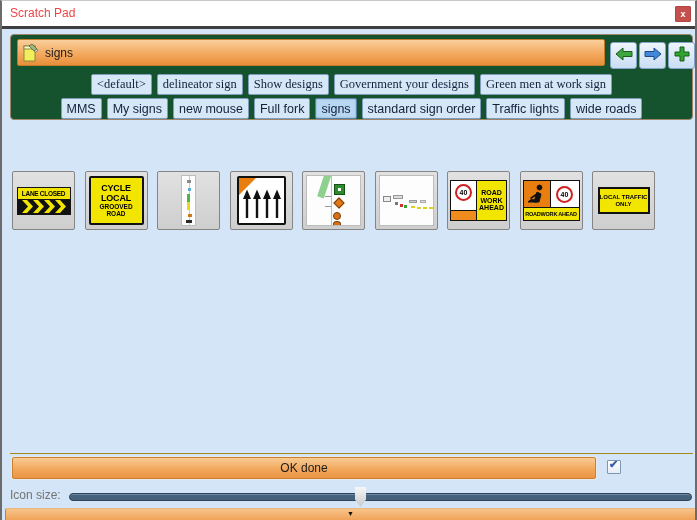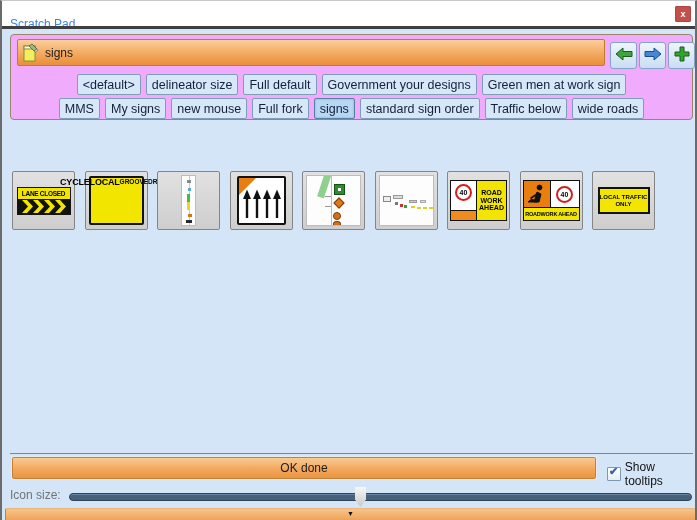--- a/index.html
+++ b/index.html
@@ -5,52 +5,52 @@
   * { margin:0; padding:0; box-sizing:border-box; }
   html,body { background:#9aa4ae; }
   body { font-family:"Liberation Sans", sans-serif; }
   .window{
     position:relative; width:697px; height:520px; overflow:hidden;
     background:#d4e5f7;
     border-left:2px solid #6b6b6b; border-right:2px solid #6b6b6b; border-top:1px solid #c8c8c8;
   }
   
   .titlebar{ position:absolute; left:0; top:0; width:100%; height:25px; background:#ffffff; }
-  .titlebar .title{ position:absolute; left:8px; top:16px; font-size:12px; color:#3b82f6; }
+  .titlebar .title{ position:absolute; left:8px; top:5px; font-size:12px; color:#ef4444; }
   .close-btn{
     position:absolute; right:4px; top:5px; width:16px; height:16px;
     background:#c4504e; border-radius:2px; color:#fff; font-size:9px; font-weight:bold;
     display:flex; align-items:center; justify-content:center; cursor:pointer;
     box-shadow:inset 0 0 0 1px #b24543;
   }
   .title-sep{ position:absolute; left:0; top:25px; width:100%; height:3px; background:#3f3f3f; }
 
   
   .top-panel{
     position:absolute; left:8px; top:33px; width:683px; height:86px;
-    background:#f0abfc; border:1px solid #9b8468; border-radius:4px;
+    background:#14532d; border:1px solid #9b8468; border-radius:4px;
   }
   .folder-field{
     position:absolute; left:6px; top:4px; width:588px; height:27px;
     background:linear-gradient(#f9cf9b,#f3a95f 55%,#e88f3a);
     border:1px solid #c07c2a; border-radius:2px;
     display:flex; align-items:center; cursor:pointer;
   }
   .folder-field .note-icon{ margin-left:5px; display:flex; }
   .folder-field .label{ margin-left:6px; font-size:12px; color:#1c1c1c; }
   .nav-btn{
     position:absolute; top:7px; width:27px; height:27px;
     background:linear-gradient(#eef5fc,#c9def3);
     border:1px solid #85a3c8; border-radius:3px;
     display:flex; align-items:center; justify-content:center; cursor:pointer;
   }
   .nav-btn.back{ left:599px; } .nav-btn.fwd{ left:628px; } .nav-btn.add{ left:657px; }
 
   .folder-row{ position:absolute; left:1px; width:679px; display:flex; justify-content:center; gap:5px; }
-  .folder-row.r1{ top:39px; } .folder-row.r2{ top:63px; }
+  .folder-row.r1{ top:39px;font-family:Liberation Serif, serif; } .folder-row.r2{ top:63px; }
   .folder-btn{
     height:21px; padding:0 5px; display:flex; align-items:center;
     background:#d6e7f8; border:1px solid #7f9db9; border-radius:2px;
     font-size:12.5px; color:#14203a; white-space:nowrap; cursor:pointer;
   }
   .folder-btn.selected{ background:#b7d7f2; border-color:#5a7fa6; box-shadow:inset 0 0 2px #7fa3c4; }
 
   
   .instruction{
     position:absolute; left:8px; top:126px; width:683px; height:31px;
@@ -67,21 +67,21 @@
     display:flex; align-items:center; justify-content:center; cursor:grab;
   }
   .ylw{ background:#f2e500; }
   
   .lane{ width:54px; }
   .lane .txt{ background:#f2e500; border:1px solid #151515; border-bottom:none;
     font-size:6.5px; font-weight:bold; color:#000; text-align:center; padding:2px 0; letter-spacing:-0.3px;}
   .lane .chev{ background:#111; border:1px solid #151515; height:16px; display:flex; align-items:center; justify-content:center; }
   
   .cycle{ width:55px; height:49px; border:2px solid #111; border-radius:2px; text-align:center;
-    display:flex; flex-direction:row; justify-content:center; color:#000; font-weight:bold; }
+    display:flex; flex-direction:column; justify-content:center; color:#000; font-weight:bold; }
   .cycle .big{ font-size:9px; line-height:9.5px; letter-spacing:-0.2px;}
   .cycle .sml{ font-size:6.5px; line-height:7px; }
   
   .plan{ position:relative; background:#fdfdfd; border:1px solid #bdbdbd; overflow:hidden; }
   .plan.vthin{ width:15px; height:51px; }
   .plan.vmid{ width:55px; height:51px; }
   .plan.hwide{ width:55px; height:51px; }
   .pl{ position:absolute; }
   
   .uparrows{ position:relative; width:49px; height:49px; background:#fff; border:2.5px solid #111; border-radius:2px; }
@@ -179,33 +179,33 @@
     <div class="nav-btn add">
       <span>
         <svg width="16" height="16" viewBox="0 0 16 16">
             <path d="M6,1 h4 v5 h5 v4 h-5 v5 h-4 v-5 h-5 v-4 h5 z" fill="#2fa52f" stroke="#1d5c1d" stroke-width="1"></path>
           </svg>
       </span>
     </div>
 
     <div class="folder-row r1">
       <div class="folder-btn">&lt;default&gt;</div>
-      <div class="folder-btn">delineator size</div>
-      <div class="folder-btn">Full default</div>
+      <div class="folder-btn">delineator sign</div>
+      <div class="folder-btn">Show designs</div>
       <div class="folder-btn">Government your designs</div>
       <div class="folder-btn">Green men at work sign</div>
     </div>
     <div class="folder-row r2">
       <div class="folder-btn">MMS</div>
       <div class="folder-btn">My signs</div>
       <div class="folder-btn">new mouse</div>
       <div class="folder-btn">Full fork</div>
       <div class="folder-btn selected">signs</div>
       <div class="folder-btn">standard sign order</div>
-      <div class="folder-btn">Traffic below</div>
+      <div class="folder-btn">Traffic lights</div>
       <div class="folder-btn">wide roads</div>
     </div>
   </div>
 
 
   <div class="sign-row">
 
     <div class="tile">
       <div class="lane">
         <div class="txt">LANE CLOSED</div>
@@ -333,21 +333,20 @@
 
   </div>
 
   <div class="olive-line"></div>
   <div class="ok-btn">OK done</div>
 
   <div class="tooltips">
     <div class="checkbox">
       <span class="mark">✔</span>
     </div>
-    <span class="lbl">Show tooltips</span>
   </div>
 
   <span class="iconsize-label">Icon size:</span>
   <div class="slider">
     <div class="track"></div>
     <div class="thumb"></div>
   </div>
 
   <div class="expander">
     <span class="tri">▼</span>

